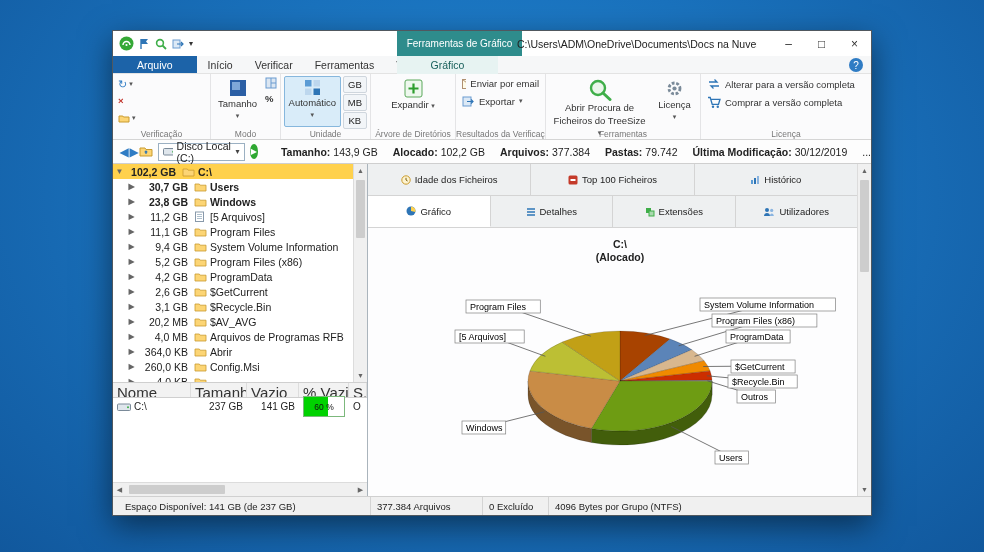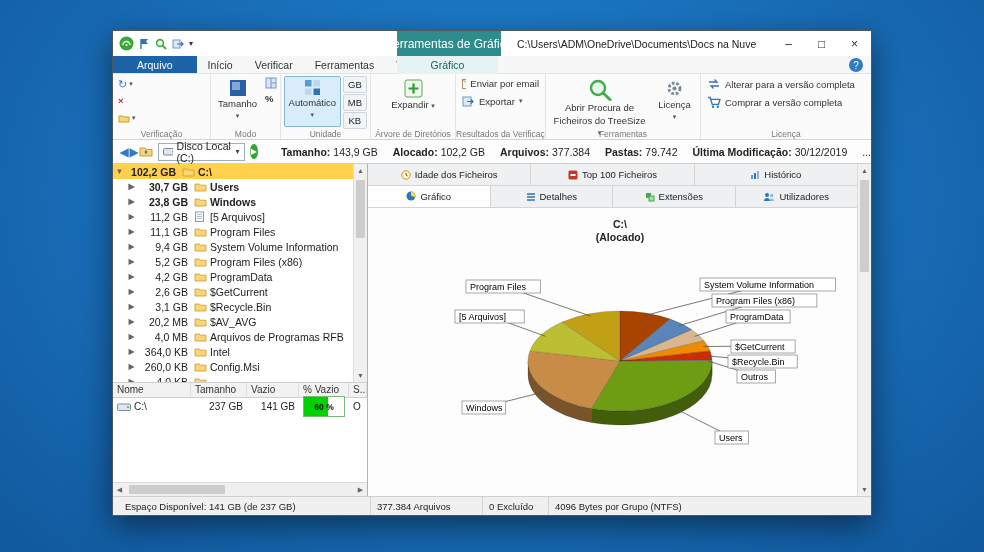--- a/index.html
+++ b/index.html
@@ -12,22 +12,22 @@
   .window {
     position:absolute; left:112px; top:30px; width:760px; height:486px;
     background:#fff; border:1px solid #50585f;
     box-shadow:0 10px 30px rgba(0,0,0,.5);
     display:flex; flex-direction:column; font-size:11px;
   }
   
   .titlebar { height:25px; background:#fff; display:flex; align-items:center; position:relative; flex:0 0 auto; }
   .qat { display:flex; align-items:center; gap:5px; margin-left:6px; }
   .qat .caret { font-size:8px; color:#333; }
-  .ctx-head { position:absolute; left:284px; top:0; width:104px; height:25px;
-    background:var(--contextual-teal); color:#fff; font-size:12px;
+  .ctx-head { position:absolute; left:284px; top:0; width:125px; height:25px;
+    background:var(--contextual-teal); color:#fff; font-size:10px;
     display:flex; align-items:center; justify-content:center; white-space:nowrap; }
   .win-title { position:absolute; left:404px; top:0; height:25px; display:flex; align-items:center;
     font-size:10.5px; color:#222; white-space:nowrap; max-width:240px; overflow:hidden; }
   .win-btns { margin-left:auto; display:flex; height:25px; }
   .win-btn { width:33px; height:25px; display:flex; align-items:center; justify-content:center; font-size:12px; color:#333; }
   
   .tabrow { height:18px; background:#f6f7f8; display:flex; align-items:stretch; position:relative; flex:0 0 auto; border-bottom:1px solid #e3e3e3;}
   .tab { padding:0 11px; line-height:18px; font-size:10.5px; color:#333; white-space:nowrap; }
   .tab-file { background:var(--accent); color:#fff; padding:0 24px; }
   .ctx-zone { position:absolute; left:284px; top:0; width:101px; height:18px; background:#e7f3f2;
@@ -64,35 +64,35 @@
   .trow:not(:first-child){ padding-left:12px; }
   .trow.b { font-weight:bold; }
   .trow.sel { background:var(--selection-yellow); }
   .chev { width:13px; text-align:center; color:#666; font-size:8px; flex:0 0 auto; }
   .tsz { width:56px; text-align:right; padding-right:6px; flex:0 0 auto; }
   .ticon { width:16px; display:flex; align-items:center; flex:0 0 auto; }
   .vscroll { position:absolute; right:0; top:0; bottom:0; width:14px; background:#f0f0f0; border-left:1px solid #dcdcdc; }
   .vs-arrow { height:13px; display:flex; align-items:center; justify-content:center; font-size:7px; color:#666; }
   .vs-arrow.down { position:absolute; bottom:0; left:0; right:0; }
   .vs-thumb { position:absolute; left:2px; right:2px; background:#cdcdcd; border-radius:1px; }
-  .ghead { display:flex; height:16px; background:#f2f2f2; border-top:1px solid #cfcfcf; border-bottom:1px solid #cfcfcf; font-size:10px; color:#333; flex:0 0 auto; }
+  .ghead { display:flex; height:16px; background:#f2f2f2; border-top:1px solid #cfcfcf; border-bottom:1px solid #cfcfcf; font-size:15px; color:#333; flex:0 0 auto; }
   .ghead span { padding:1px 4px; border-right:1px solid #ddd; overflow:hidden; white-space:nowrap; }
   .gbody { flex:1 1 auto; background:#fff; }
   .grow { display:flex; height:17px; align-items:center; font-size:10px; }
   .gcell { padding:0 4px; overflow:hidden; white-space:nowrap; display:flex; align-items:center; gap:3px; }
   .num { justify-content:flex-end; }
-  .pbar { width:44px; height:21px; border:1px solid #7cb87c; background:#fff; position:relative;font-weight:bold; }
+  .pbar { width:44px; height:21px; border:1px solid #7cb87c; background:#fff; position:relative; }
   .pfill { position:absolute; left:0; top:0; bottom:0; background:var(--progress-green); }
   .ptext { position:absolute; inset:0; font-size:8.5px; display:flex; align-items:center; justify-content:center; color:#111; }
   .hscroll { height:14px; background:#f0f0f0; border-top:1px solid #dcdcdc; position:relative; flex:0 0 auto; }
   .hs-arrow { position:absolute; top:0; bottom:0; width:13px; display:flex; align-items:center; justify-content:center; font-size:7px; color:#666; }
   .hs-thumb { position:absolute; top:2px; bottom:2px; left:16px; width:96px; background:#cdcdcd; border-radius:1px; }
   
   .right-panel { flex:1 1 auto; display:flex; flex-direction:column; position:relative; padding-right:14px; min-width:0; }
-  .tabs1,.tabs2 { height:22px; display:flex; background:#eef0f1; border-bottom:1px solid #d4d4d4; flex:0 0 auto; }
+  .tabs1,.tabs2 { height:32px; display:flex; background:#eef0f1; border-bottom:1px solid #d4d4d4; flex:0 0 auto; }
   .rtab { flex:1; display:flex; align-items:center; justify-content:center; gap:4px; font-size:9.5px; color:#222; border-right:1px solid #d4d4d4; white-space:nowrap; overflow:hidden; }
   .rtab.active { background:#fff; border-bottom:1px solid #fff; }
   .chart { flex:1 1 auto; background:#fdfdfe; position:relative; overflow:hidden; }
   .chart-title,.chart-sub { position:absolute; left:252px; transform:translateX(-50%); font-weight:bold; font-size:10.5px; white-space:nowrap; }
   .chart-title { top:10px; } .chart-sub { top:23px; }
   .vscroll2 { position:absolute; right:0; top:0; bottom:0; width:14px; background:#f0f0f0; border-left:1px solid #dcdcdc; }
   
   .status { height:19px; background:#f0f0f0; border-top:1px solid #d0d0d0; display:flex; align-items:stretch; font-size:9.5px; color:#222; flex:0 0 auto; }
   .sfield { display:flex; align-items:center; padding:0 6px; border-right:1px solid #d4d4d4; white-space:nowrap; overflow:hidden; }
   .sf1 { width:258px;padding-left:12px; } .sf2 { width:112px; } .sf3 { width:66px; } .sf4 { flex:1; border-right:none; }
@@ -449,21 +449,21 @@
               <span class="tnm">Arquivos de Programas RFB</span>
             </div>
             <div class="trow">
               <span class="chev">▶</span>
               <span class="tsz">364,0 KB</span>
               <span class="ticon">
                 <svg width="13" height="10">
                   <path d="M1 2 L1 9 L12 9 L12 3.2 L6.2 3.2 L5.3 2 Z" fill="#fcd575" stroke="#c99b2e" stroke-width="0.8"></path>
                 </svg>
               </span>
-              <span class="tnm">Intel</span>
+              <span class="tnm">Abrir</span>
             </div>
             <div class="trow">
               <span class="chev">▶</span>
               <span class="tsz">260,0 KB</span>
               <span class="ticon">
                 <svg width="13" height="10">
                   <path d="M1 2 L1 9 L12 9 L12 3.2 L6.2 3.2 L5.3 2 Z" fill="#fcd575" stroke="#c99b2e" stroke-width="0.8"></path>
                 </svg>
               </span>
               <span class="tnm">Config.Msi</span>

